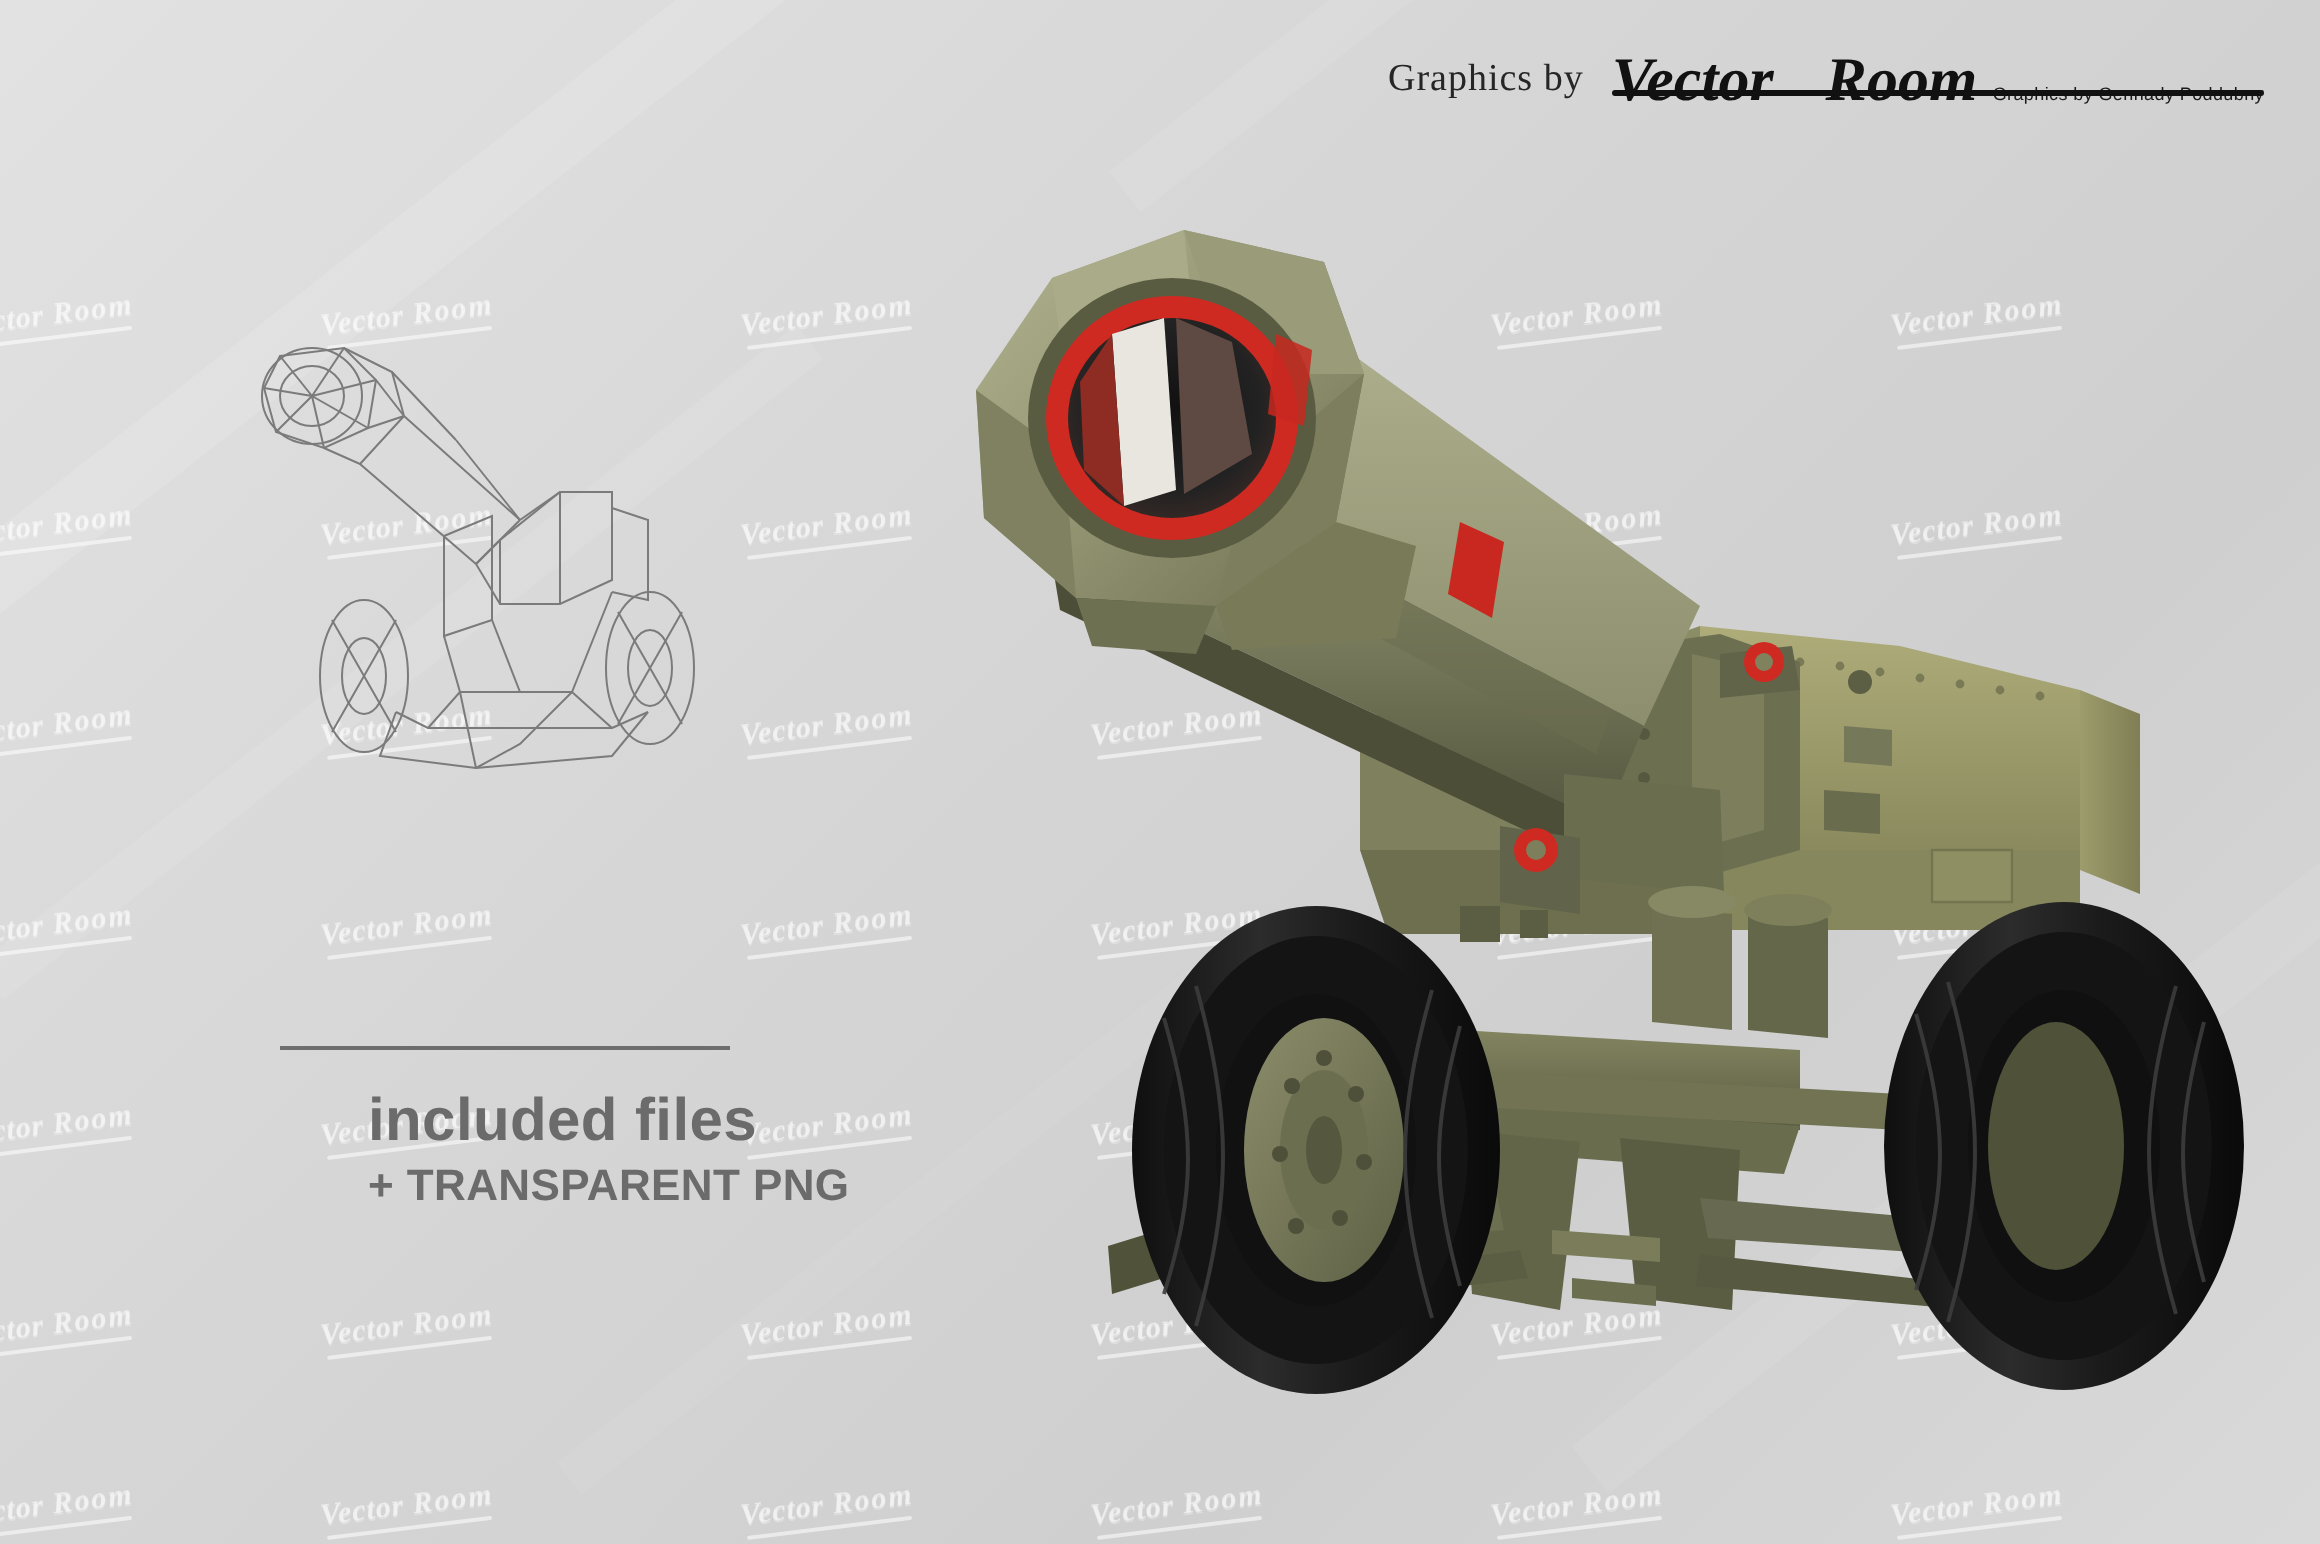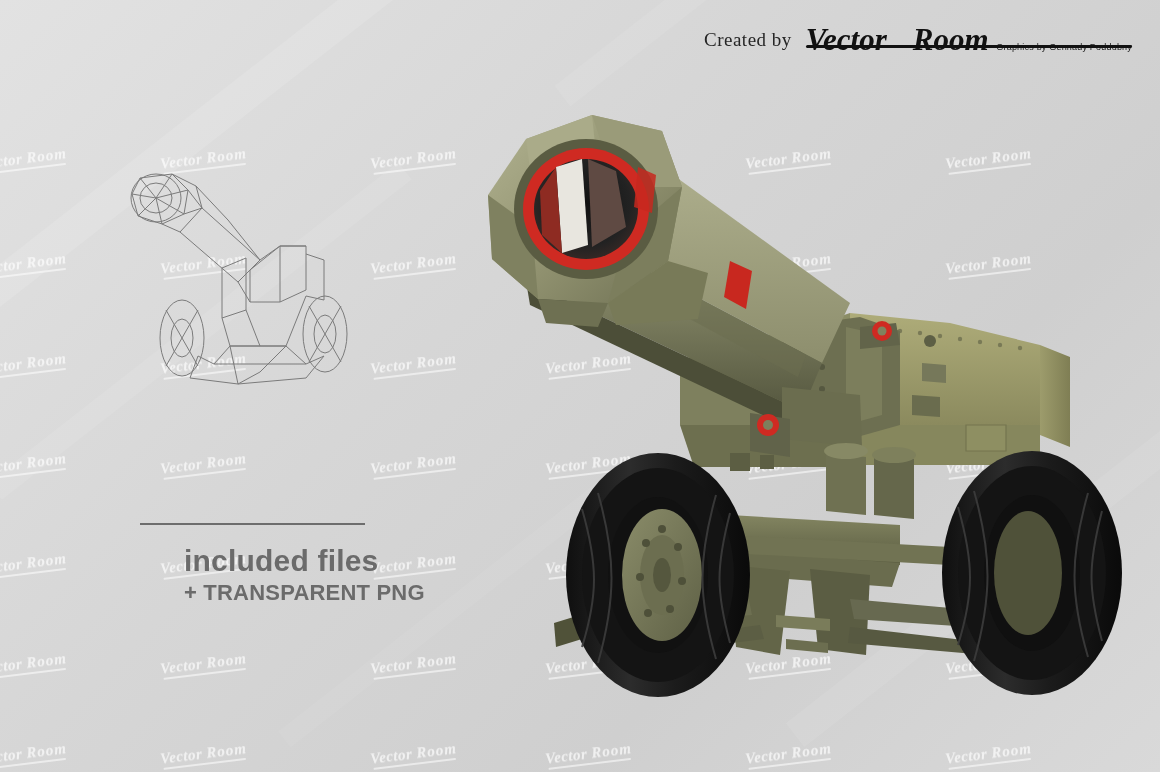--- a/index.html
+++ b/index.html
@@ -246,21 +246,21 @@
       <div class="wm" style="left: 160px; top: 745px;"><span>Vector</span> <span class="r">Room</span></div>
       <div class="wm" style="left: 370px; top: 745px;"><span>Vector</span> <span class="r">Room</span></div>
       <div class="wm" style="left: 545px; top: 745px;"><span>Vector</span> <span class="r">Room</span></div>
       <div class="wm" style="left: 745px; top: 745px;"><span>Vector</span> <span class="r">Room</span></div>
       <div class="wm" style="left: 945px; top: 745px;"><span>Vector</span> <span class="r">Room</span></div>
     </div>
 
 
   <div class="credit">
     <div class="credit-row">
-      <span class="credit-created">Created by</span>
+      <span class="credit-created">Graphics by</span>
       <span class="logo-wrap">
         <span class="logo-text">
           <span>Vector</span><span class="gap"></span><span>Room</span>
         </span>
         <span class="logo-underline"></span>
         <span class="logo-sub">Graphics by Gennady Poddubny</span>
       </span>
     </div>
   </div>
 

